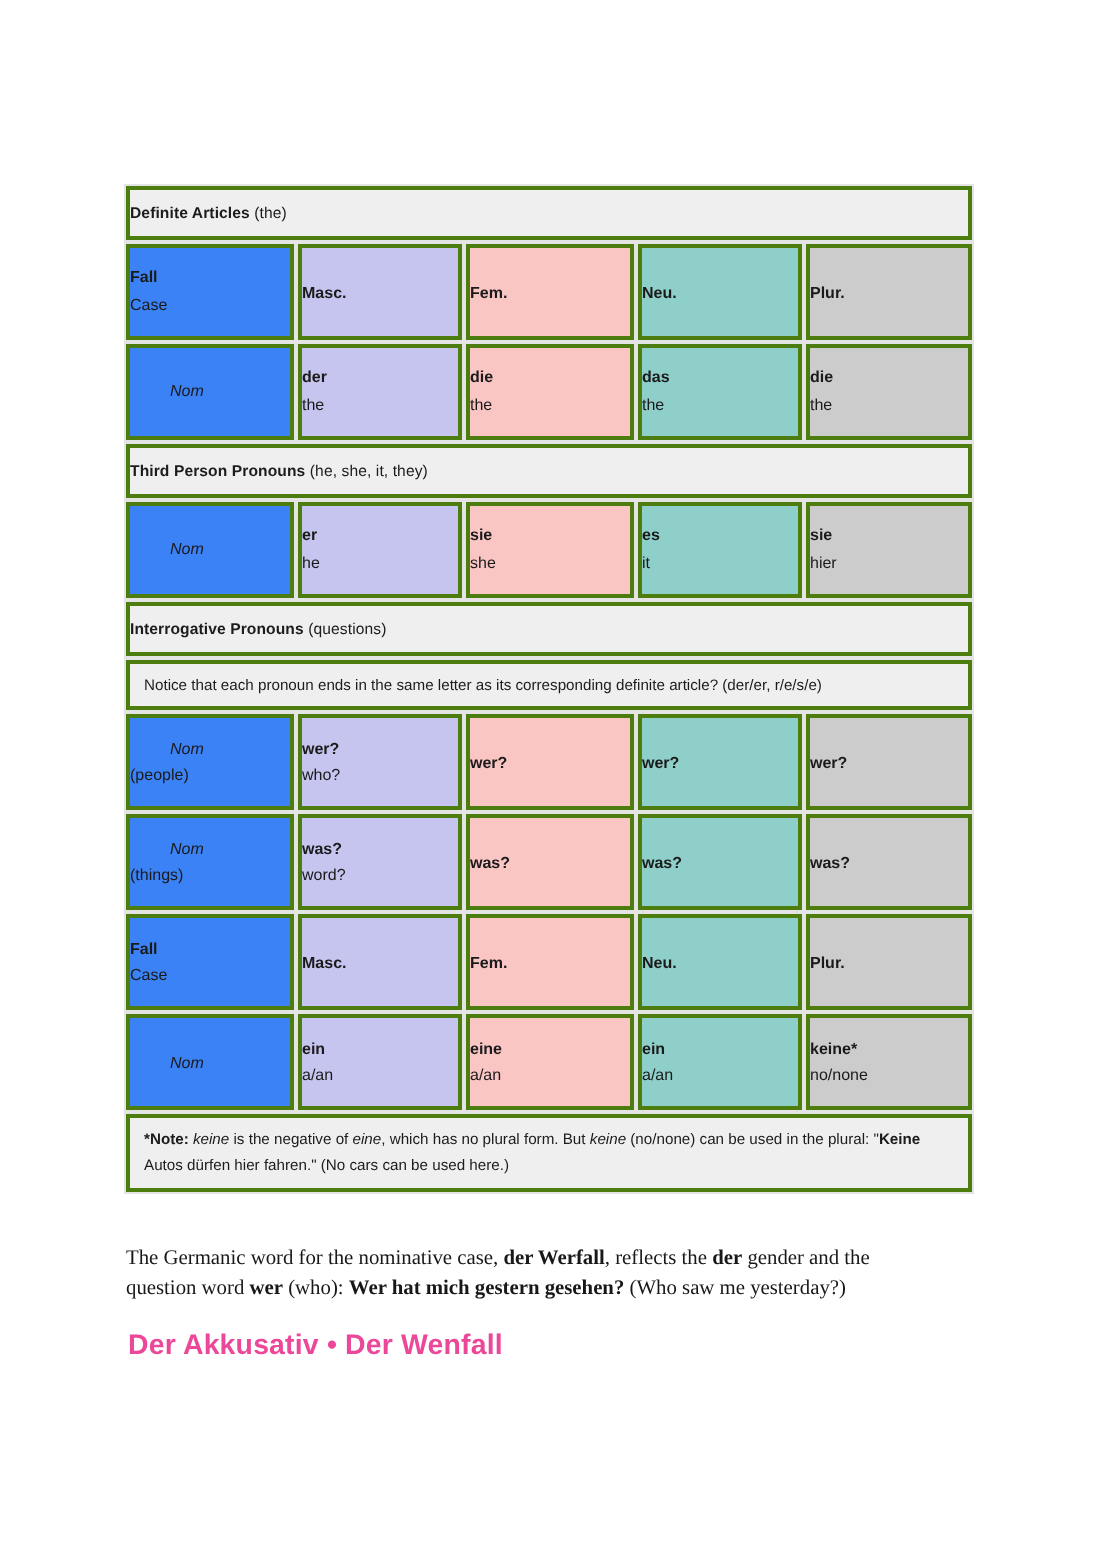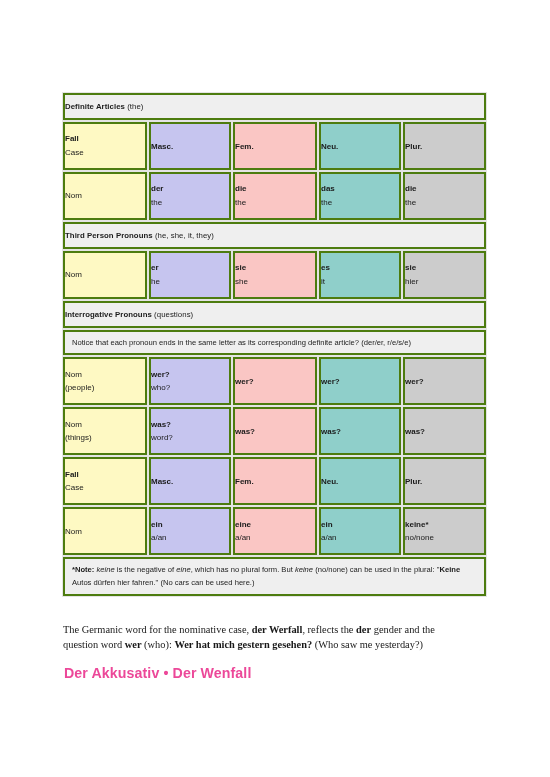--- a/index.html
+++ b/index.html
@@ -67,28 +67,28 @@
   .note-row i { font-style: italic; }
 
   
   .gender-head {
     height: 44px;
     font-size: 8px;
     font-weight: bold;
   }
   
   .rowlabel {
-    background: #fef9c3;
+    background: #3b82f6;
     height: 44px;
     font-size: 8px;
     line-height: 1.72;
   }
   .rowlabel .rl-bold { font-weight: bold; display: block; }
   .rowlabel .rl-norm { font-weight: normal; display: block; }
-  .rowlabel .rl-ital { display: block; }
+  .rowlabel .rl-ital { font-style: italic; display: block; margin-left: 20px; }
 
   
   .datacell {
     height: 44px;
     font-size: 8px;
     line-height: 1.72;
   }
   .datacell .de { font-weight: bold; display: block; }
   .datacell .en { font-weight: normal; display: block; }
   .datacell .de-only { font-weight: bold; display: block; }

